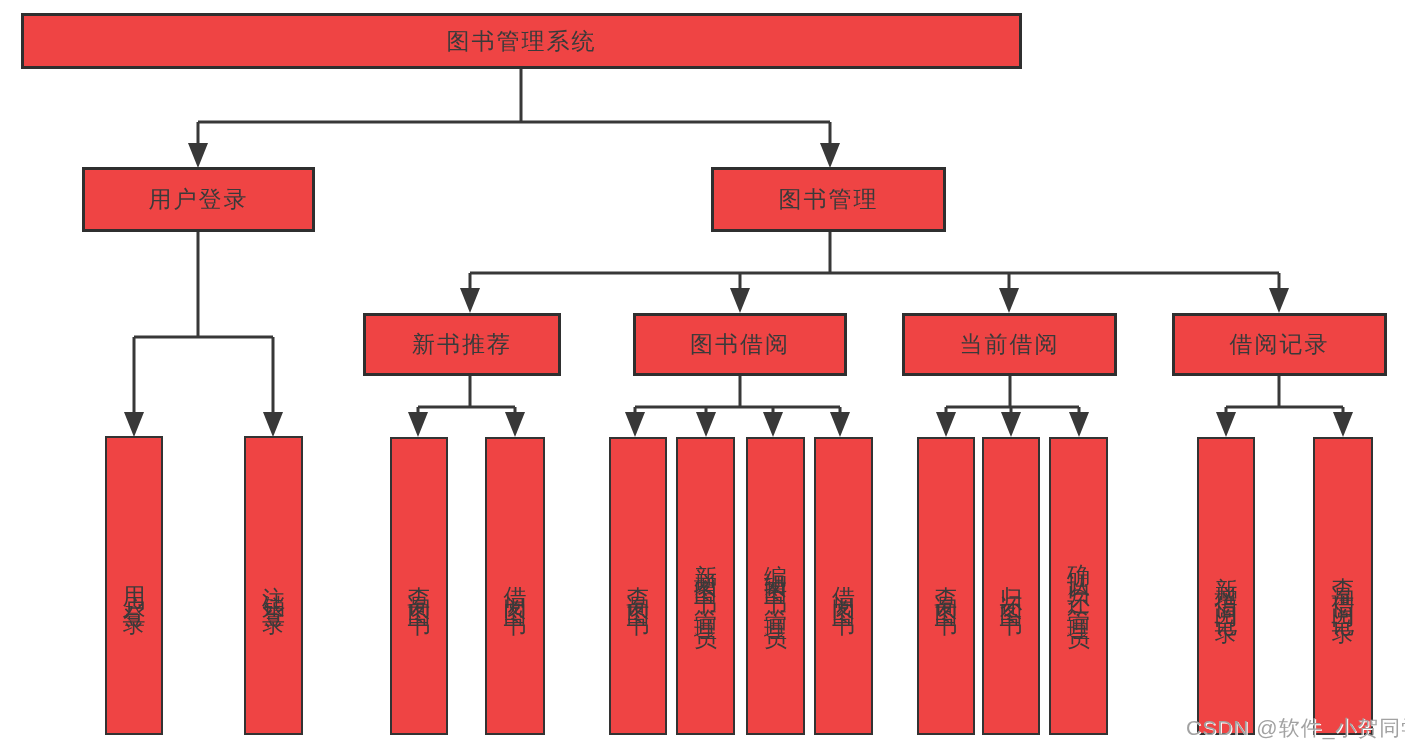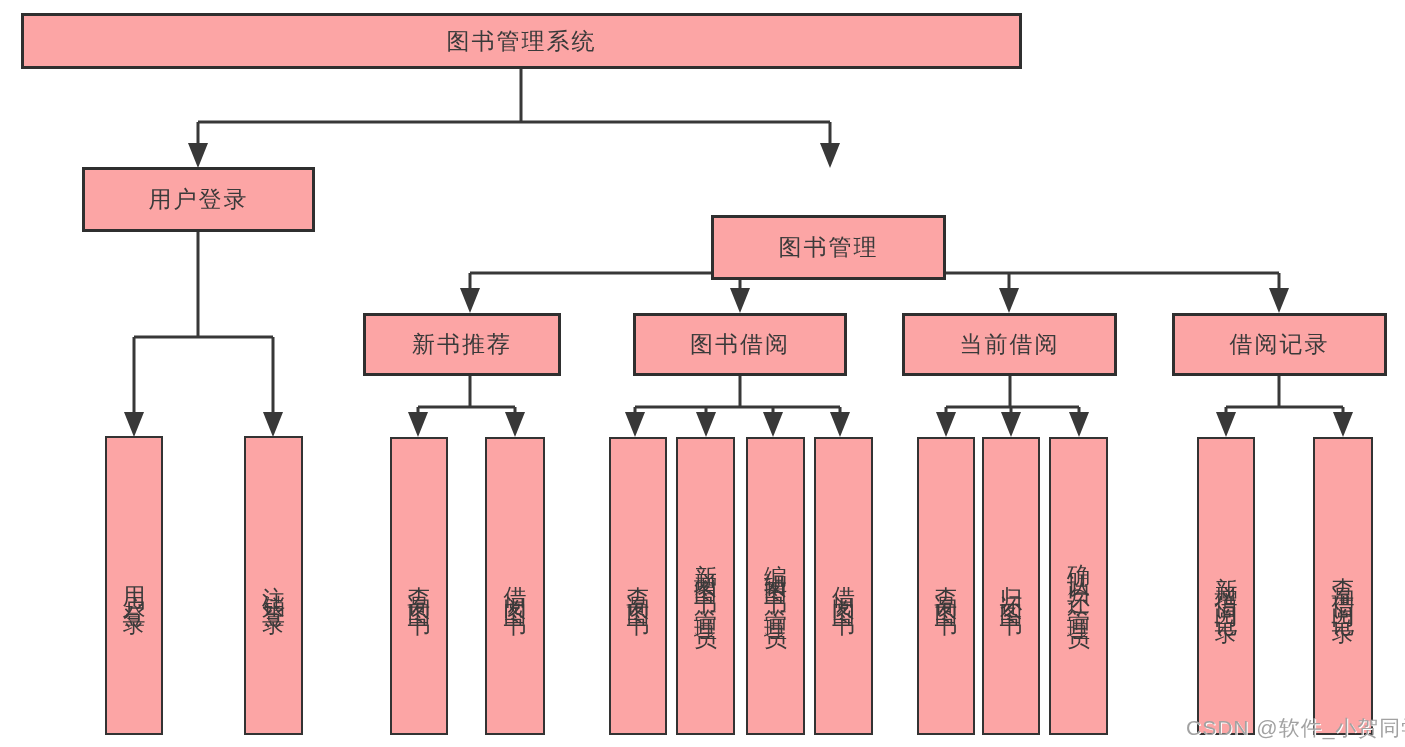--- a/index.html
+++ b/index.html
@@ -10,21 +10,21 @@
     background: #ffffff;
     overflow: hidden;
     font-family: "Liberation Sans", "DejaVu Sans", sans-serif;
   }
   #wires { position: absolute; left: 0; top: 0; width: 1405px; height: 747px; z-index: 1; }
   #wires path { stroke: #383838; stroke-width: 3; fill: none; }
   #wires polygon { fill: #383838; stroke: none; }
   .box {
     position: absolute;
     box-sizing: border-box;
-    background: #fca5a5;
+    background: #ef4444;
     border: 3px solid #2f2f2f;
     display: flex;
     align-items: center;
     justify-content: center;
     z-index: 2;
   }
   .box .lbl {
     font-size: 23px;
     color: #3a3a3a;
     letter-spacing: 2px;
@@ -86,21 +86,21 @@
     <polygon points="1343,437 1333,412 1353,412"></polygon>
   </svg>
 
   <div class="box" style="left:21px; top:13px; width:1001px; height:56px;">
     <span class="lbl">图书管理系统</span>
   </div>
 
   <div class="box" style="left:82px; top:167px; width:233px; height:65px;">
     <span class="lbl">用户登录</span>
   </div>
-  <div class="box" style="left:711px; top:167px; width:235px; height:65px;margin-top:48px;">
+  <div class="box" style="left:711px; top:167px; width:235px; height:65px;">
     <span class="lbl">图书管理</span>
   </div>
 
   <div class="box" style="left:363px; top:313px; width:198px; height:63px;">
     <span class="lbl">新书推荐</span>
   </div>
   <div class="box" style="left:902px; top:313px; width:215px; height:63px;">
     <span class="lbl">当前借阅</span>
   </div>
   <div class="box" style="left:633px; top:313px; width:214px; height:63px;">

